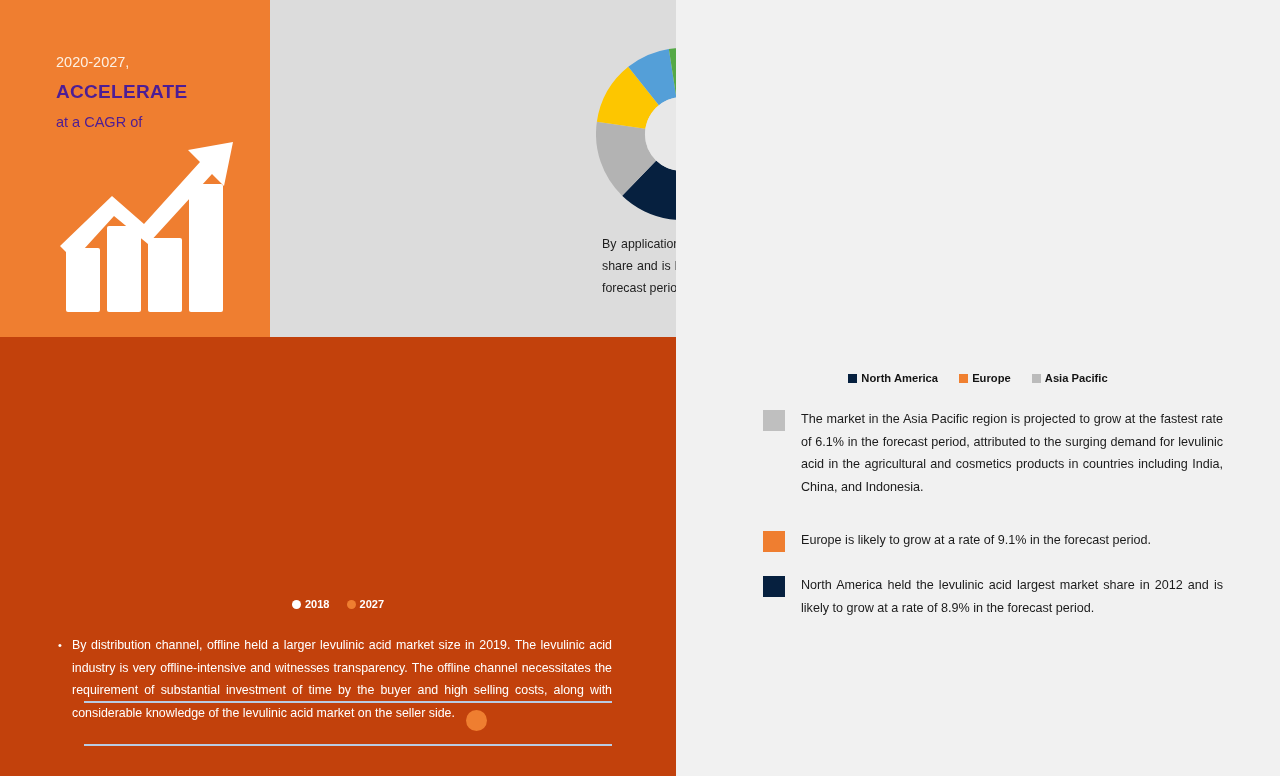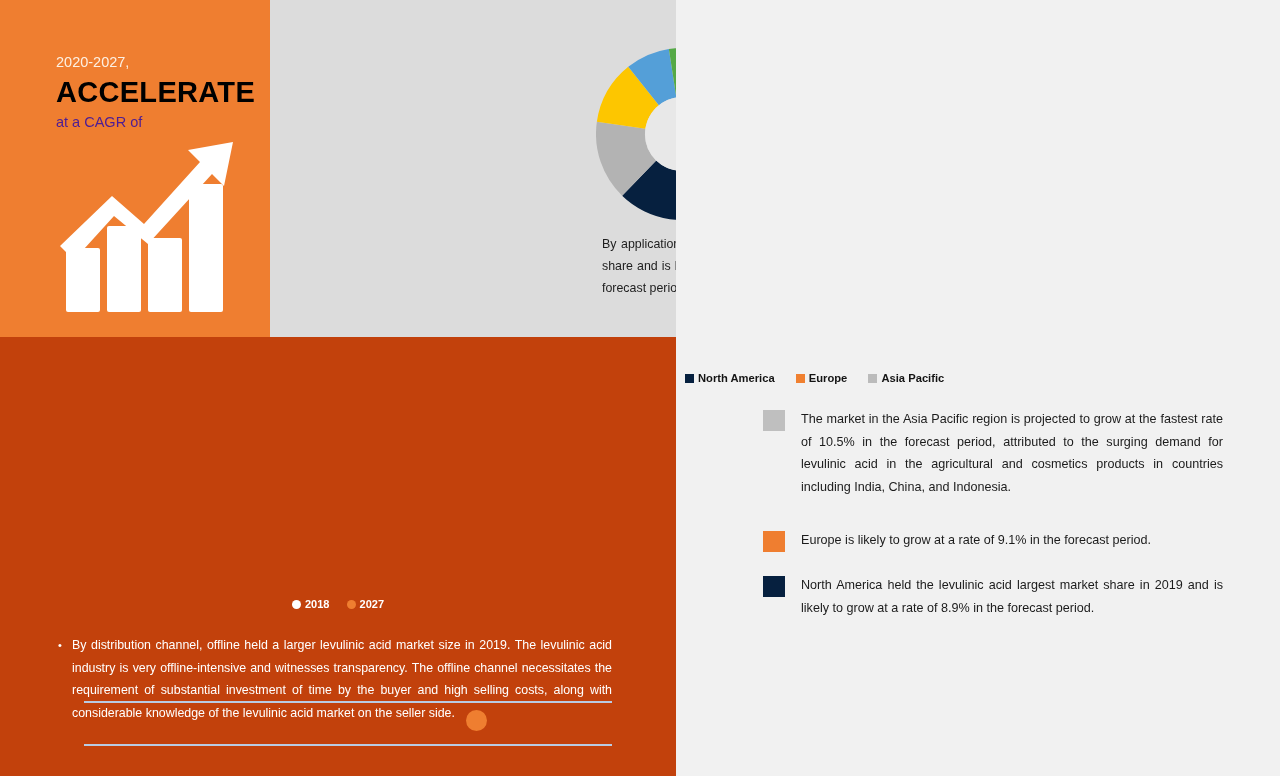--- a/index.html
+++ b/index.html
@@ -13,21 +13,21 @@
   
   .panel-orange{position:absolute;left:0;top:0;width:270px;height:337px;background:#ef7e30;overflow:hidden;}
   .panel-gray{position:absolute;left:270px;top:0;width:406px;height:337px;background:#dcdcdc;}
   .panel-navy{position:absolute;left:0;top:337px;width:676px;height:439px;background:#c2410c;}
   .panel-right{position:absolute;left:676px;top:0;width:604px;height:776px;background:#f1f1f1;}
 
   
   .acc{position:absolute;left:56px;top:52px;width:200px;color:#ffffff;}
   .acc .l1{font-size:14.5px;line-height:21px;color:#fdf0e2;}
   .acc .l2{font-size:14.5px;line-height:22px;color:#fdf0e2;}
-  .acc .l3{font-size:29px;font-weight:bold;line-height:38px;letter-spacing:.3px;color:#000000;}
+  .acc .l3{font-size:19px;font-weight:bold;line-height:38px;letter-spacing:.3px;color:#4c1d95;}
   .acc .l4{font-size:14.5px;line-height:23px;color:#4c1d95;}
   .acc .l5{font-size:26px;font-weight:bold;line-height:32px;color:#ffffff;}
   .growth-icon{position:absolute;left:52px;top:126px;width:190px;height:190px;}
 
   
   .donut-wrap{position:absolute;left:326px;top:48px;width:172px;height:172px;}
   .donut-hole{position:absolute;left:50%;top:50%;width:74px;height:74px;margin:-37px 0 0 -37px;
      border-radius:50%;background:#e8e8e8;}
 
   .pct-block{position:absolute;left:518px;top:52px;width:150px;}
@@ -42,21 +42,21 @@
   .dp-grid{position:absolute;left:0;width:100%;height:1.5px;background:#b9cbe4;}
   .dot{position:absolute;border-radius:50%;}
   .dot.orange{background:#ef7e30;}
   .dp-legend{position:absolute;left:0;top:598px;width:676px;text-align:center;font-size:11px;font-weight:bold;color:#fff;}
   .dp-legend .li{display:inline-block;margin:0 7px;}
   .dp-legend .sw{display:inline-block;width:9px;height:9px;border-radius:50%;vertical-align:-1px;margin-right:4px;}
 
   .navy-para{position:absolute;left:72px;top:634px;width:540px;color:#ffffff;font-size:12.4px;
      line-height:22.5px;text-align:justify;}
   .navy-para .bul{position:absolute;left:-14px;top:0px;font-size:11px;}
-  .bc-legend{position:absolute;left:676px;top:372px;width:604px;font-size:11.2px;
+  .bc-legend{position:absolute;left:676px;top:372px;width:604px;text-align:center;font-size:11.2px;
      font-weight:bold;color:#141414;}
   .bc-legend .li{display:inline-block;margin:0 9px;}
   .bc-legend .sw{display:inline-block;width:9px;height:9px;vertical-align:-1px;margin-right:4px;}
 
   
   .rbul{position:absolute;display:flex;}
   .rbul .swatch{width:22px;height:21px;flex:0 0 22px;margin-right:16px;margin-top:2px;}
   .rbul .txt{font-size:12.6px;line-height:22.6px;color:#1b1b1b;text-align:justify;}
 </style>
 </head>
@@ -132,25 +132,25 @@
   <div class="panel-right">
 
     <div class="bc-legend" style="left:0;top:372px;width:604px">
       <span class="li"><span class="sw" style="background:#06203f"></span><span>North America</span></span>
       <span class="li"><span class="sw" style="background:#f08030"></span><span>Europe</span></span>
       <span class="li"><span class="sw" style="background:#bbbbbb"></span><span>Asia Pacific</span></span>
     </div>
 
     <div class="rbul" style="left:87px;top:408px;width:460px">
       <div class="swatch" style="background:#bfbfbf"></div>
-      <div class="txt">The market in the Asia Pacific region is projected to grow at the fastest rate of 10.5% in the forecast period, attributed to the surging demand for levulinic acid in the agricultural and cosmetics products in countries including India, China, and Indonesia.</div>
+      <div class="txt">The market in the Asia Pacific region is projected to grow at the fastest rate of 6.1% in the forecast period, attributed to the surging demand for levulinic acid in the agricultural and cosmetics products in countries including India, China, and Indonesia.</div>
     </div>
     <div class="rbul" style="left:87px;top:529px;width:460px">
       <div class="swatch" style="background:#ef7e30"></div>
       <div class="txt">Europe is likely to grow at a rate of 9.1% in the forecast period.</div>
     </div>
     <div class="rbul" style="left:87px;top:574px;width:460px">
       <div class="swatch" style="background:#06203f"></div>
-      <div class="txt">North America held the levulinic acid largest market share in 2019 and is likely to grow at a rate of 8.9% in the forecast period.</div>
+      <div class="txt">North America held the levulinic acid largest market share in 2012 and is likely to grow at a rate of 8.9% in the forecast period.</div>
     </div>
 
   </div>
 </div>
 
 </body></html>

